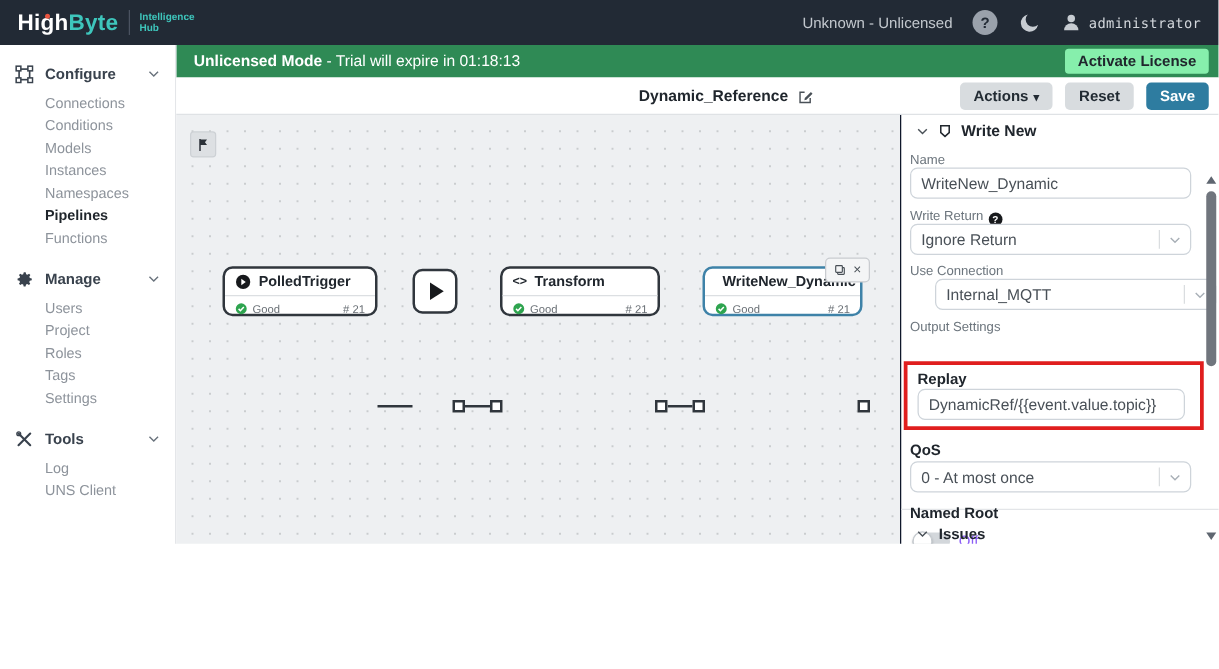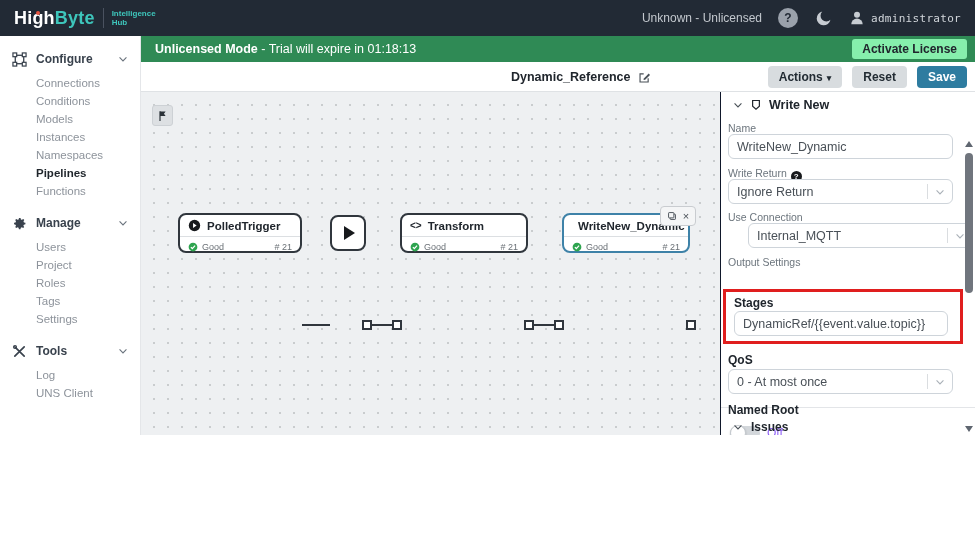--- a/index.html
+++ b/index.html
@@ -362,21 +362,21 @@
         <span class="chev">
             <svg width="10" height="10" viewBox="0 0 16 16">
               <path d="M2.5 5.5l5.5 5.5 5.5-5.5" fill="none" stroke="currentColor" stroke-width="1.8"></path>
             </svg>
           </span>
       </div>
 
       <span class="f-label" style="top:138px;">Output Settings</span>
 
       <div class="red-box"></div>
-      <span class="f-label-b" style="top:178px;">Stages</span>
+      <span class="f-label-b" style="top:178px;">Replay</span>
       <input class="f-input" style="top: 193px; left: 13px; width: 214px;" value="DynamicRef/{{event.value.topic}}">
 
       <span class="f-label-b" style="top:235px; left:7px;">QoS</span>
       <div class="f-select" style="top:251px;">
         <span class="val">0 - At most once</span>
         <span class="sep"></span>
         <span class="chev">
             <svg width="10" height="10" viewBox="0 0 16 16">
               <path d="M2.5 5.5l5.5 5.5 5.5-5.5" fill="none" stroke="currentColor" stroke-width="1.8"></path>
             </svg>

